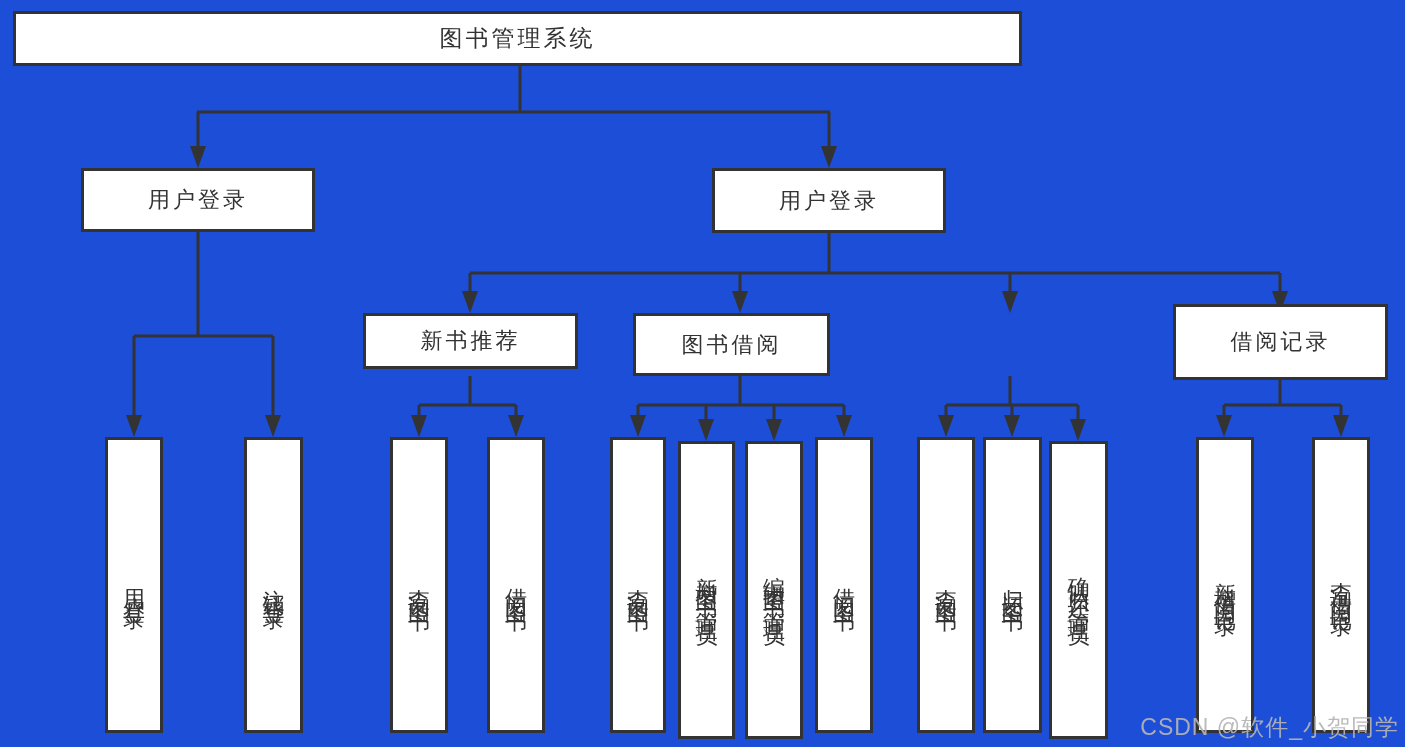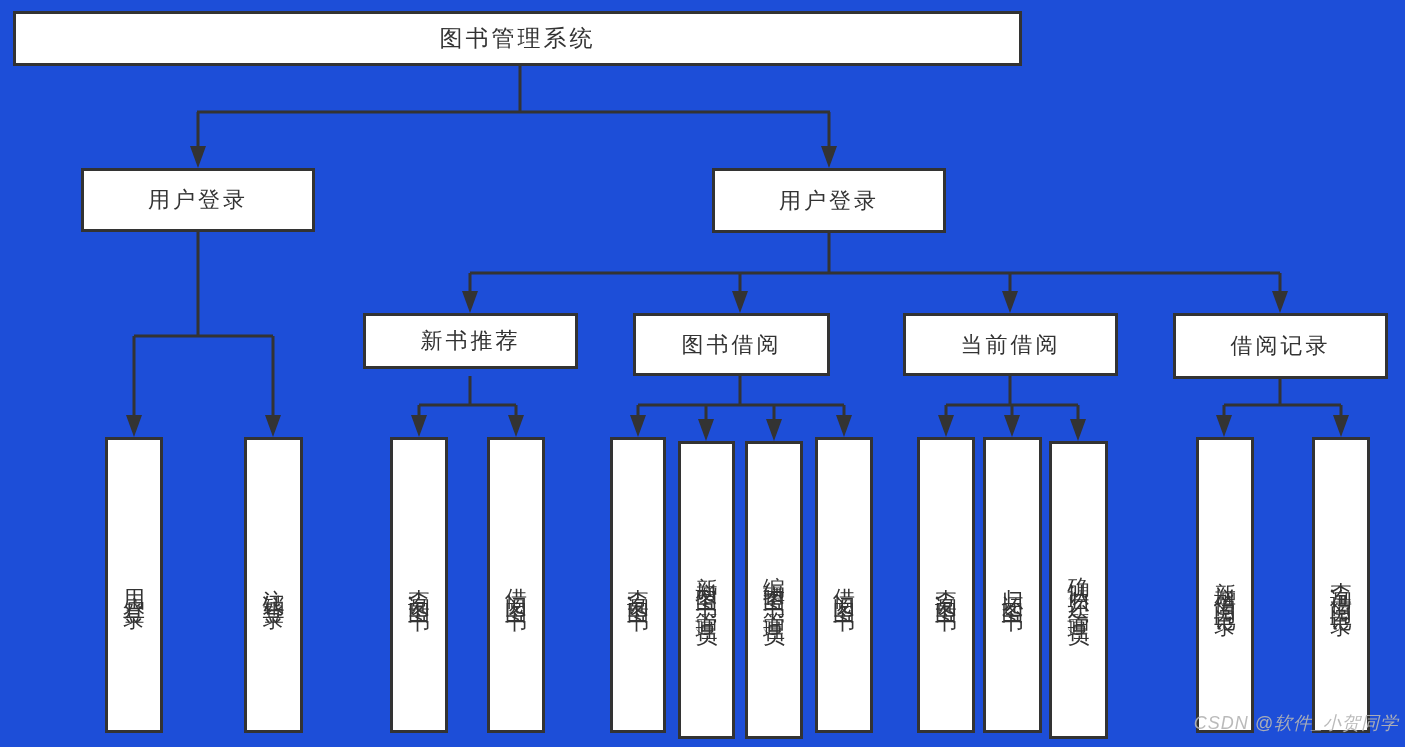--- a/index.html
+++ b/index.html
@@ -39,28 +39,27 @@
     writing-mode: vertical-rl;
     text-orientation: mixed;
     font-size: 22px;
     letter-spacing: 7px;
     line-height: 1.1;
     color: #333333;
   }
   .watermark {
     position: absolute;
     right: 6px;
-    bottom: 12px;
-    font-size: 18px;
+    bottom: 4px;
+    font-size: 23px;
     letter-spacing: 1px;
     color: #b5b5b5;
     opacity: 0.92;
     z-index: 6;
     white-space: nowrap;
-    font-style: italic;
   }
 </style>
 </head>
 <body>
 
 <div class="canvas">
 
   <svg class="connectors" viewBox="0 0 1405 747">
     <path d="M520 66 V112
          M197 112 H830
@@ -128,24 +127,21 @@
   <div class="node" style="left:712px;top:168px;width:234px;height:65px;">
     <span class="hlabel">用户登录</span>
   </div>
 
   <div class="node" style="left:363px;top:313px;width:215px;height:56px;">
     <span class="hlabel">新书推荐</span>
   </div>
   <div class="node" style="left:633px;top:313px;width:197px;height:63px;">
     <span class="hlabel">图书借阅</span>
   </div>
-  <div class="node" style="left:903px;top:313px;width:215px;height:63px;">
-    <span class="hlabel">当前借阅</span>
-  </div>
-  <div class="node" style="left:1173px;top:313px;width:215px;height:66px;">
+  <div class="node" style="left:1173px;top:304px;width:215px;height:76px;">
     <span class="hlabel">借阅记录</span>
   </div>
 
   <div class="node" style="left:105px;top:437px;width:58px;height:296px;">
     <span class="vtext">用户登录</span>
   </div>
   <div class="node" style="left:244px;top:437px;width:59px;height:296px;">
     <span class="vtext">注销登录</span>
   </div>
 

